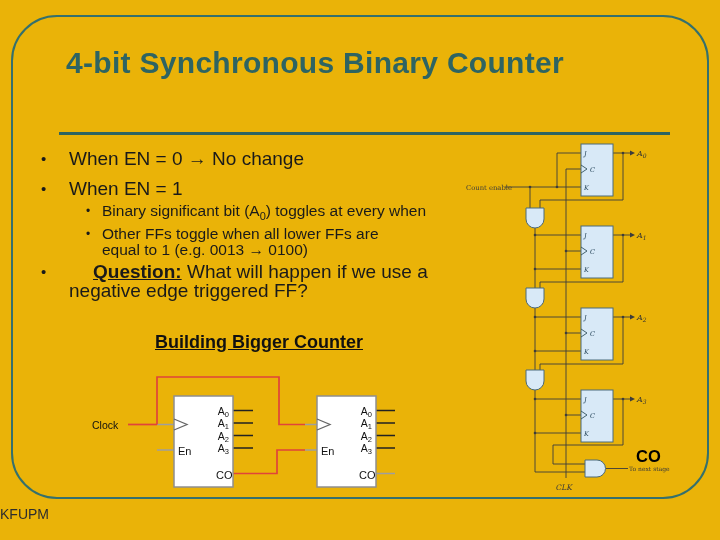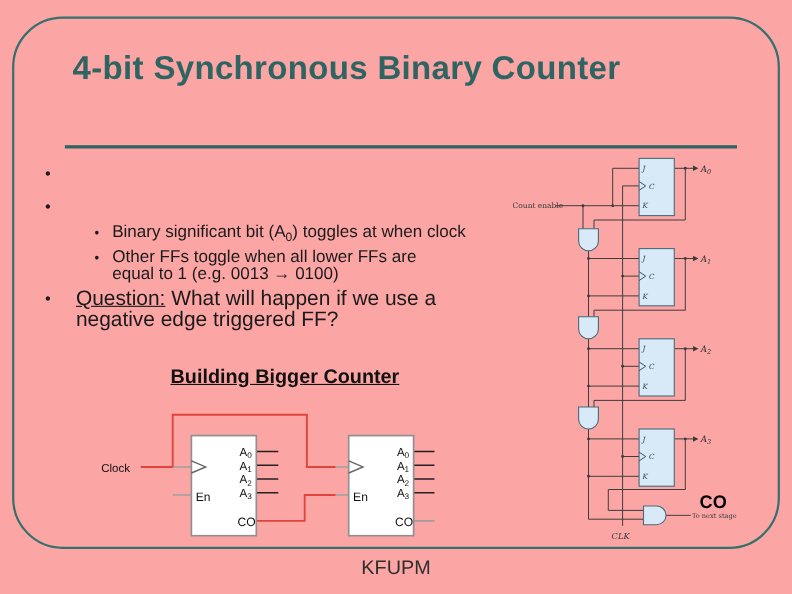--- a/index.html
+++ b/index.html
@@ -1,57 +1,59 @@
 <!DOCTYPE html>
 <html><head>
 <meta charset="utf-8">
 <style>
   html,body{margin:0;padding:0;background:#fff;}
-  .slide{position:relative;width:720px;height:540px;background:#fca5a5;overflow:hidden;
+  .slide{position:relative;width:720px;height:540px;background:#eab308;overflow:hidden;
          font-family:"Liberation Sans",sans-serif;color:#1a1a1a;}
   .border-frame{position:absolute;left:11px;top:15px;width:694px;height:480px;
                 border:2.6px solid #35706D;border-radius:46px;}
   .title{position:absolute;left:66px;top:46px;width:500px;
          font-size:30px;font-weight:bold;line-height:33.5px;color:#2E6462;letter-spacing:.3px;}
   .title-rule{position:absolute;left:59px;top:132px;width:611px;height:2.5px;background:#2E6462;}
   .row{position:absolute;display:flex;}
   .dot{flex:0 0 auto;}
   .l1 .dot{width:28px;font-size:15px;}
   .l2 .dot{width:16px;font-size:12px;padding-top:1px;}
   .l1{left:41px;font-size:19px;line-height:20px;}
   .l2{left:86px;font-size:15.5px;line-height:15.5px;}
   .q{line-height:18.5px;}
-  .qlabel{font-weight:normal;text-decoration:underline;}
+  .qlabel{font-weight:bold;text-decoration:underline;margin-left:24px;}
   sub{font-size:11px;line-height:0;}
   .bbc-heading{position:absolute;left:155px;top:332px;width:215px;
                font-size:18px;font-weight:bold;text-decoration:underline;color:#111;}
   .chips-svg{position:absolute;left:80px;top:370px;}
   .circuit-svg{position:absolute;left:450px;top:140px;}
-  .footer{position:absolute;left:0;top:506px;width:720px;text-align:center;
-          font-size:18px;color:#2e2e2e;}
+  .footer{position:absolute;left:0;top:506px;width:720px;
+          font-size:14px;color:#2e2e2e;}
   .ser{font-family:"DejaVu Serif",serif;font-style:italic;}
 </style>
 </head>
 <body>
 
 <div class="slide">
   <div class="border-frame"></div>
 
   <div class="title">4-bit Synchronous Binary Counter</div>
   <div class="title-rule"></div>
 
   <div class="row l1" style="top:149px;width:470px;">
     <span class="dot">•</span>
+    <span>When EN = 0 → No change</span>
   </div>
   <div class="row l1" style="top:179px;width:470px;">
     <span class="dot">•</span>
+    <span>When EN = 1</span>
   </div>
   <div class="row l2" style="top:203px;width:385px;">
     <span class="dot">•</span>
-    <span><span>Binary significant bit (A</span><sub>0</sub><span>) toggles at when clock</span></span>
+    <span><span>Binary significant bit (A</span><sub>0</sub><span>) toggles at every when</span></span>
   </div>
   <div class="row l2" style="top:226px;width:328px;">
     <span class="dot">•</span>
     <span>Other FFs toggle when all lower FFs are equal to 1 (e.g. 0013 → 0100)</span>
   </div>
   <div class="row l1 q" style="top:263px;width:430px;">
     <span class="dot">•</span>
     <span><span class="qlabel">Question:</span><span> What will happen if we use a negative edge triggered FF?</span></span>
   </div>
 

